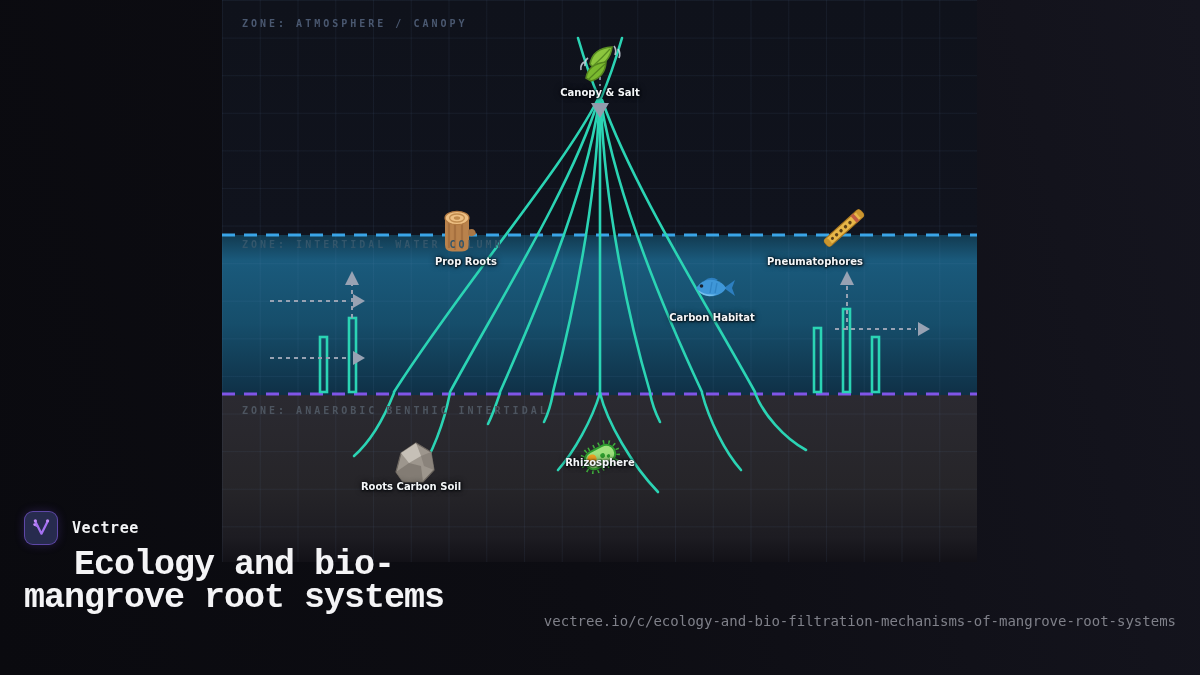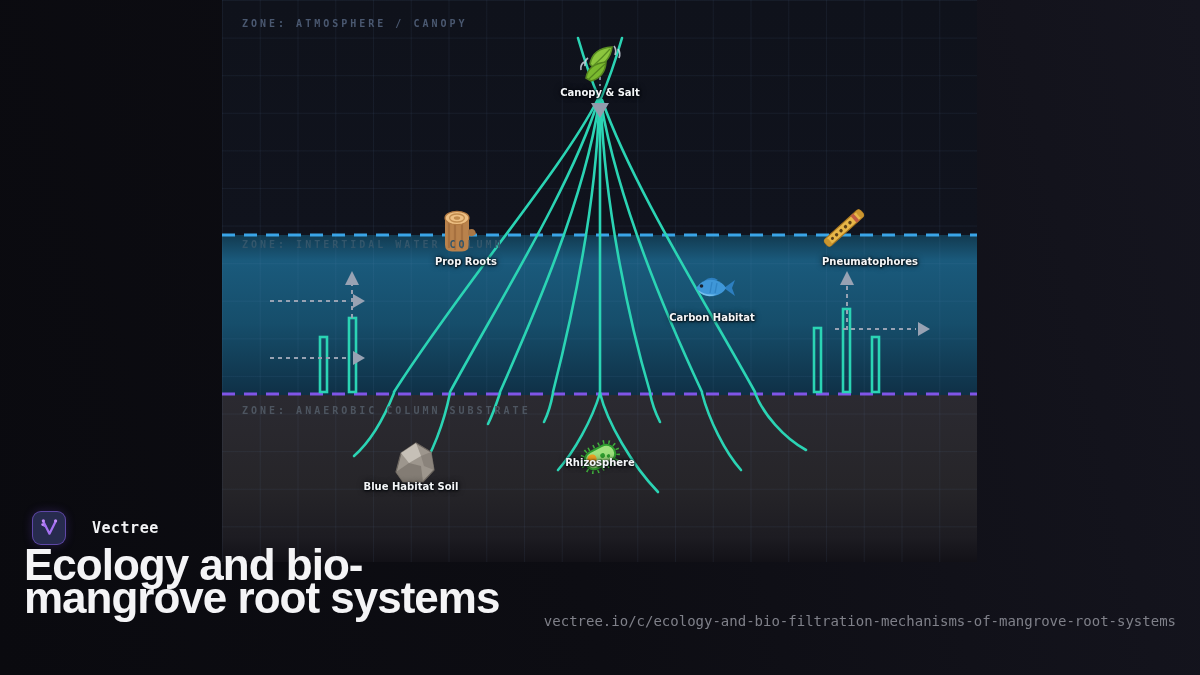--- a/index.html
+++ b/index.html
@@ -27,30 +27,30 @@
     font-family:"DejaVu Sans Mono","Liberation Mono",monospace;
     font-size:10px; font-weight:bold; letter-spacing:3px; white-space:nowrap; }
   .zl-atmosphere { top:18px;  color:#4a5870; }
   .zl-water      { top:239px; color:#33566b; }
   .zl-benthic    { top:405px; color:#4d5560; }
   .node-icon { position:absolute; z-index:3; }
   .node-label { position:absolute; z-index:4; transform:translateX(-50%);
     font-size:10px; font-weight:bold; color:#f4f6f8; white-space:nowrap;
     text-shadow:0 1px 2px rgba(5,8,12,.95), 0 0 6px rgba(5,8,12,.8), 1px 0 2px rgba(5,8,12,.85); }
   
-  .brand-row { position:absolute; left:32px; top:511px; display:flex; align-items:center; gap:26px; }
+  .brand-row { position:absolute; left:24px; top:511px; display:flex; align-items:center; gap:14px; }
   .brand-logo { width:34px; height:34px; border-radius:9px;
     background:#272b4e; border:1px solid rgba(140,95,240,.55);
     display:flex; align-items:center; justify-content:center;
     box-shadow:0 0 10px rgba(110,70,220,.25); }
   .brand-name { font-family:"DejaVu Sans Mono","Liberation Mono",monospace;
     font-size:15px; font-weight:bold; color:#f2f3f5; letter-spacing:.5px; }
   .card-title { position:absolute; left:24px; top:549px;
-    font-family:Liberation Sans, sans-serif;
-    font-size:44px; font-weight:bold; color:#f4f4f6; line-height:32.5px; letter-spacing:-1px; }
+    font-family:Liberation Mono, monospace;
+    font-size:35px; font-weight:bold; color:#f4f4f6; line-height:32.5px; letter-spacing:-1px;text-align:center; }
   .card-url { position:absolute; right:24px; top:613px;
     font-family:"DejaVu Sans Mono","Liberation Mono",monospace;
     font-size:14px; color:#7f8089; letter-spacing:0; }
 </style>
 </head>
 <body>
 
 <div class="page">
 
   <div class="panel">
@@ -109,21 +109,21 @@
       </g>
 
       <g>
         <line x1="378" y1="56" x2="378" y2="86" stroke="#9aa4b4" stroke-width="1.6" stroke-dasharray="3 4"></line>
         <polygon points="369,103 387,103 378,118" fill="#939cac"></polygon>
       </g>
     </svg>
 
     <div class="zone-label zl-atmosphere">ZONE: ATMOSPHERE / CANOPY</div>
     <div class="zone-label zl-water">ZONE: INTERTIDAL WATER COLUMN</div>
-    <div class="zone-label zl-benthic">ZONE: ANAEROBIC COLUMN SUBSTRATE</div>
+    <div class="zone-label zl-benthic">ZONE: ANAEROBIC BENTHIC INTERTIDAL</div>
 
     <svg class="node-icon" style="left:354px;top:40px" width="48" height="48" viewBox="0 0 48 48">
       <g stroke="#cfd8e3" stroke-width="1.6" fill="none" opacity=".85">
         <path d="M8 22 q-4 3 -3 8"></path>
           <path d="M12 18 q-4 3 -3 8"></path>
         <path d="M38 6 q3 4 1 9"></path>
           <path d="M42 9 q3 4 1 9"></path>
       </g>
       <path d="M14 24 Q17 8 36 7 Q34 23 18 28 Z" fill="#8cc63e" stroke="#5a8f23" stroke-width="1.6"></path>
       <path d="M10 38 Q12 24 30 22 Q29 37 15 41 Z" fill="#7ab92f" stroke="#55861f" stroke-width="1.6"></path>
@@ -148,39 +148,39 @@
         <rect x="21.5" y="2" width="9" height="5" rx="2.5" fill="#c9952f"></rect>
         <rect x="21.5" y="45" width="9" height="5" rx="2.5" fill="#c9952f"></rect>
         <rect x="21.5" y="9.5" width="9" height="3.6" fill="#bf5b43"></rect>
         <circle cx="26" cy="18" r="1.7" fill="#5c4016"></circle>
         <circle cx="26" cy="24" r="1.7" fill="#5c4016"></circle>
         <circle cx="26" cy="30" r="1.7" fill="#5c4016"></circle>
         <circle cx="26" cy="36" r="1.7" fill="#5c4016"></circle>
         <circle cx="26" cy="41.5" r="1.5" fill="#5c4016"></circle>
       </g>
     </svg>
-    <div class="node-label" style="left:648px;top:256px">Pneumatophores</div>
+    <div class="node-label" style="left:593px;top:256px">Pneumatophores</div>
 
     <svg class="node-icon" style="left:468px;top:272px" width="46" height="34" viewBox="0 0 46 34">
       <path d="M14 9 Q21 3 28 8 L23 11 Z" fill="#2d7fc0"></path>
       <path d="M34 16 L45 8 L42 16 L45 24 Z" fill="#2d7fc0"></path>
       <path d="M6 16 Q13 6 24 8 Q33 10 36 16 Q33 22 24 24 Q13 26 6 16 Z" fill="#3f97d8"></path>
       <path d="M8 18 Q16 24 27 22 Q18 27 10 21 Z" fill="#7cc4ef" opacity=".9"></path>
       <path d="M22 10 L20 21 M27 11 L25 21" stroke="#2d7fc0" stroke-width="1.3" opacity=".8" fill="none"></path>
       <circle cx="11.5" cy="14" r="1.8" fill="#1b2430"></circle>
     </svg>
     <div class="node-label" style="left:490px;top:312px">Carbon Habitat</div>
 
     <svg class="node-icon" style="left:166px;top:436px" width="50" height="50" viewBox="0 0 50 50">
       <polygon points="8,36 13,17 28,7 43,16 46,34 35,46 15,46" fill="#9d968d" stroke="#6d6760" stroke-width="1.2"></polygon>
       <polygon points="13,17 28,7 33,20 21,27" fill="#c6c0b7"></polygon>
       <polygon points="33,20 43,16 46,34 36,30" fill="#8a837b"></polygon>
       <polygon points="21,27 33,30 35,46 15,46 8,36" fill="#7f7870" opacity=".85"></polygon>
     </svg>
-    <div class="node-label" style="left:189px;top:481px">Blue Habitat Soil</div>
+    <div class="node-label" style="left:189px;top:481px">Roots Carbon Soil</div>
 
     <svg class="node-icon" style="left:354px;top:434px" width="48" height="46" viewBox="0 0 48 46">
       <g transform="rotate(-28 24 23)">
         <rect x="5" y="11" width="38" height="24" rx="12" fill="none" stroke="#3fae3b" stroke-width="3.6" stroke-dasharray="1.5 4"></rect>
         <rect x="8" y="14" width="32" height="18" rx="9" fill="#9fe17e" stroke="#2f9e2f" stroke-width="2"></rect>
         <circle cx="16" cy="21" r="4.6" fill="#f5a623"></circle>
         <circle cx="27" cy="23" r="2.4" fill="#2f9e2f"></circle>
         <circle cx="32" cy="26" r="1.7" fill="#2f9e2f"></circle>
         <circle cx="23" cy="27" r="1.5" fill="#2f9e2f"></circle>
       </g>

